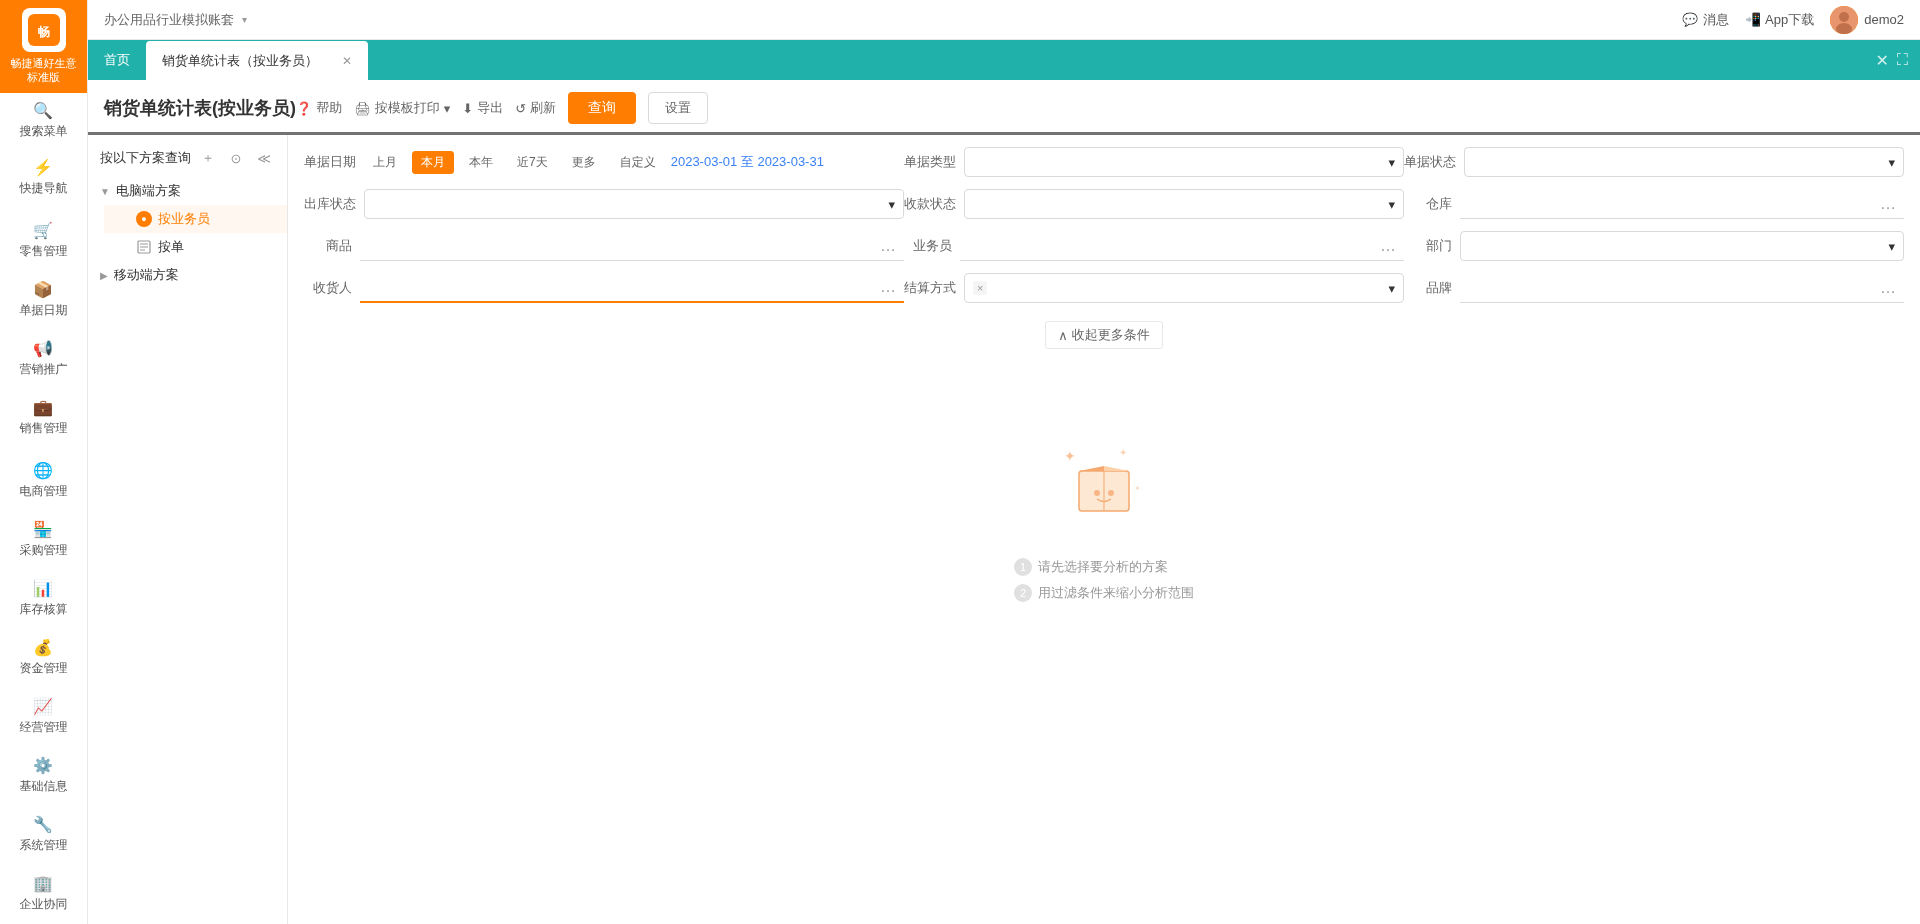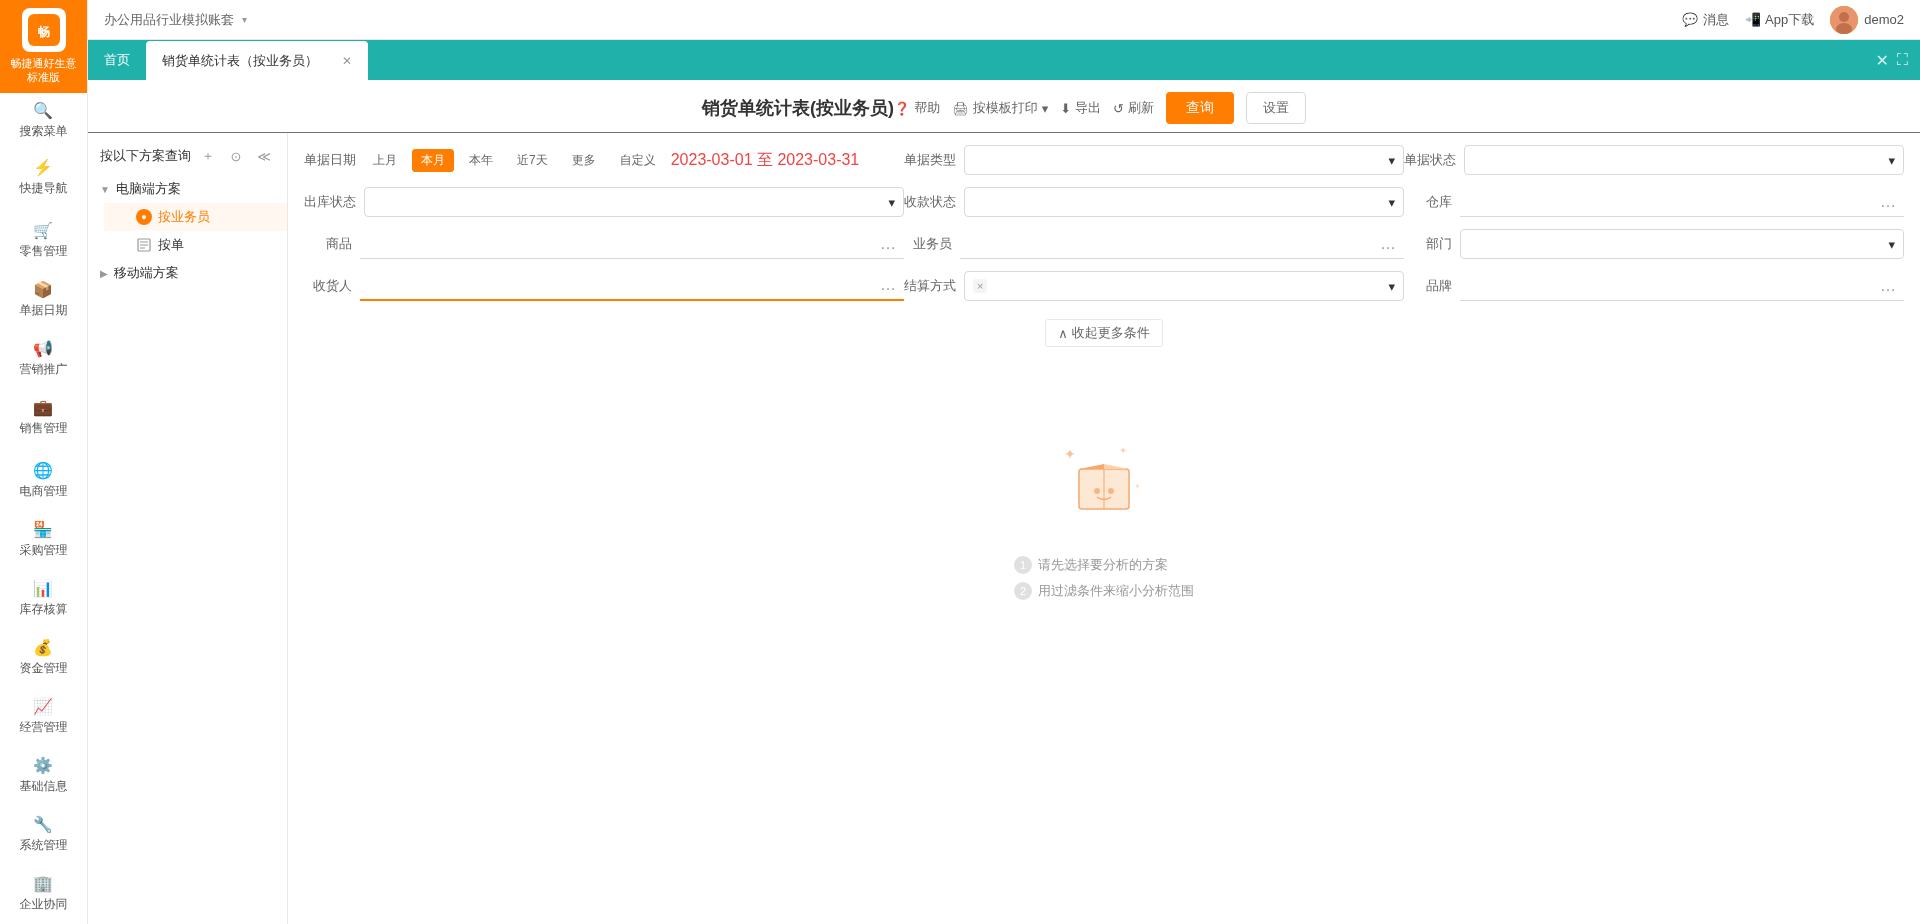--- a/index.html
+++ b/index.html
@@ -34,21 +34,21 @@
     .tab-item.home { color: #fff; font-weight: normal; }
     .tab-item.active { background: #fff; color: #333; border-radius: 4px 4px 0 0; margin-top: 2px; gap: 24px; }
     .tab-item .close-icon { font-size: 12px; color: #999; cursor: pointer; }
     .tab-bar-actions { margin-left: auto; display: flex; align-items: center; gap: 8px; padding-right: 12px; }
     .tab-bar-action { color: rgba(255,255,255,0.8); cursor: pointer; font-size: 16px; }
 
     
     .content { flex: 1; overflow: auto; background: #fff; }
 
     
-    .page-header { padding: 12px 16px 8px; display: flex; align-items: center; justify-content: center; border-bottom: 1px solid #737373; }
+    .page-header { padding: 12px 16px 8px; display: flex; align-items: center; justify-content: flex-start; border-bottom: 3px solid #737373; }
     .page-title { font-size: 18px; font-weight: 600; color: #333; }
     .page-actions { display: flex; align-items: center; gap: 12px; }
     .page-action-btn { display: flex; align-items: center; gap: 4px; cursor: pointer; color: #666; font-size: 13px; }
 
     
     .split-layout { display: flex; height: calc(924px - 40px - 40px - 52px); }
 
     
     .left-panel { width: 200px; border-right: 1px solid #e8e8e8; padding: 8px 0; flex-shrink: 0; background: #fff; }
     .left-panel-header { padding: 4px 12px 8px; display: flex; align-items: center; justify-content: space-between; }
@@ -71,21 +71,21 @@
     .filter-field { display: flex; align-items: center; flex: 1; min-width: 0; }
     .filter-label { font-size: 13px; color: #666; white-space: nowrap; min-width: 56px; text-align: right; padding-right: 8px; flex-shrink: 0; }
     .filter-control { flex: 1; min-width: 0; }
     .filter-select-wrap { position: relative; width: 100%; }
     .filter-dots { color: #999; font-size: 16px; cursor: pointer; padding: 0 4px; }
 
     
     .date-filter { display: flex; align-items: center; gap: 6px; flex-wrap: wrap; }
     .date-btn { padding: 2px 8px; border-radius: 3px; font-size: 12px; cursor: pointer; border: 1px solid transparent; color: #666; }
     .date-btn.active { background: #ff7d00; color: #fff; border-color: #ff7d00; }
-    .date-range-text { font-size: 16px; color: #ef4444; }
+    .date-range-text { font-size: 13px; color: #3b82f6; }
 
     
     .collapse-bar { text-align: center; padding: 6px 0 12px; }
     .collapse-btn { display: inline-flex; align-items: center; gap: 4px; color: #666; font-size: 13px; cursor: pointer; padding: 4px 12px; border: 1px solid #e8e8e8; border-radius: 3px; }
 
     
     .empty-state { display: flex; flex-direction: column; align-items: center; justify-content: center; padding: 60px 0; }
     .empty-icon { margin-bottom: 20px; }
     .empty-tips { color: #999; font-size: 13px; line-height: 2; }
     .empty-tips .tip-item { display: flex; align-items: center; gap: 6px; }

